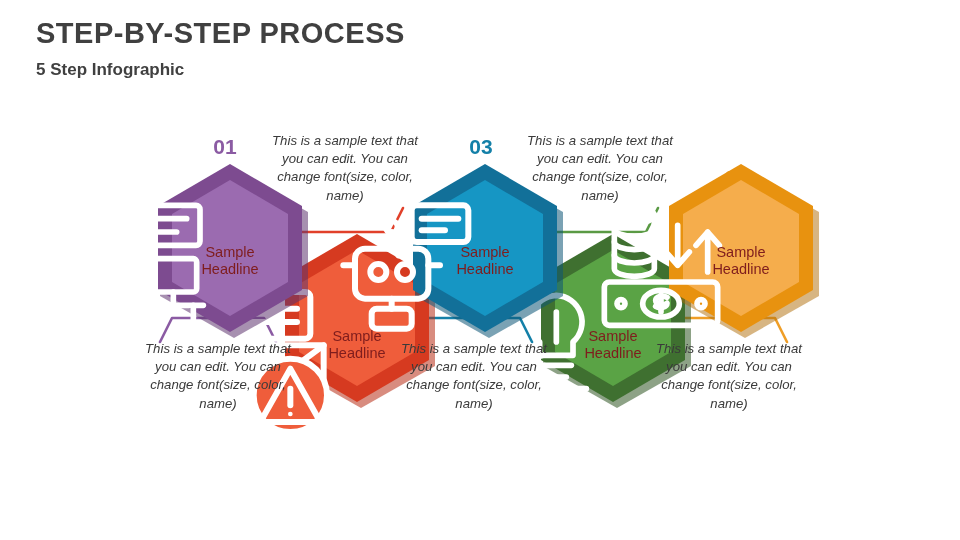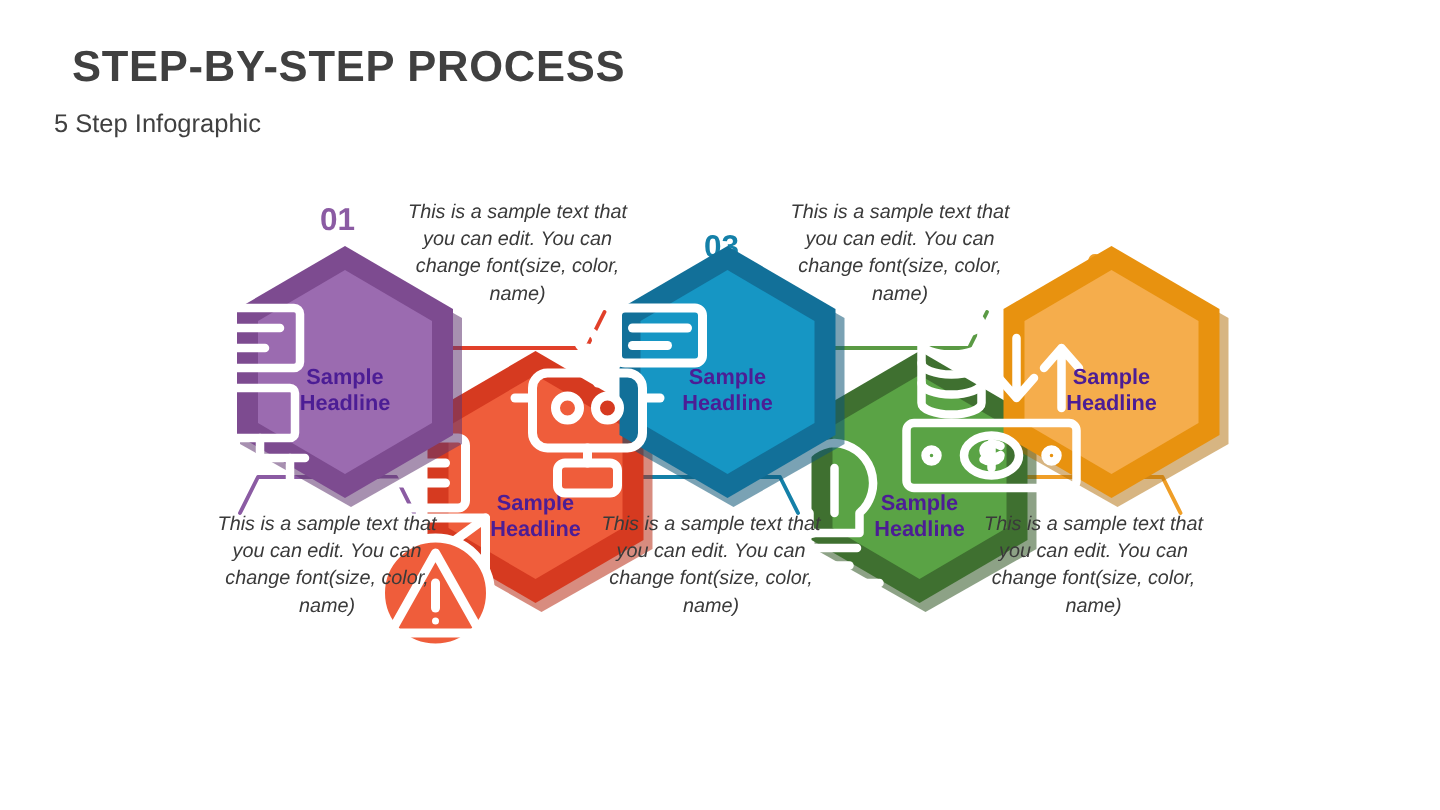--- a/index.html
+++ b/index.html
@@ -26,26 +26,26 @@
     position: absolute;
     left: 36px;
     top: 18px;
   }
   #title {
     font-size: 29px;
     font-weight: bold;
     color: #404040;
     letter-spacing: 0.5px;
     line-height: 1.1;
-    margin: 12px;
+    margin: 0;
     white-space: nowrap;
   }
   #subtitle {
     font-size: 17px;
-    font-weight: normal;
+    font-weight: bold;
     color: #404040;
     margin: 11px 0 0 0;
     line-height: 1.1;
     white-space: nowrap;
   }
 
   
   #stage {
     position: absolute;
     left: 0;
@@ -66,22 +66,22 @@
     width: 160px;
     height: 172px;
     overflow: visible;
   }
 
   .hexlabel {
     position: absolute;
     left: 0;
     width: 160px;
     text-align: center;
-    color: #4c1d95;
-    font-weight: bold;
+    color: #7f1d1d;
+    font-weight: normal;
     font-size: 14.5px;
     line-height: 1.15;
     pointer-events: none;
   }
   .hexicon {
     position: absolute;
     left: 50%;
     transform: translateX(-50%);
     width: 44px;
     height: 44px;
@@ -122,21 +122,21 @@
 
   <div id="header">
     <h1 id="title">STEP-BY-STEP PROCESS</h1>
     <div id="subtitle">5 Step Infographic</div>
   </div>
 
   <div id="stage">
 
     <div class="stepnum" style="left:190px; top:18px; color:#8b5ba3;">01</div>
     <div class="stepnum" style="left:317px; top:258px; color:#e1402a;">02</div>
-    <div class="stepnum" style="left:446px; top:36px; color:#1480a8;text-align:center;">03</div>
+    <div class="stepnum" style="left:446px; top:18px; color:#1480a8;text-align:center;">03</div>
     <div class="stepnum" style="left:573px; top:258px; color:#5a9a44;">04</div>
     <div class="stepnum" style="left:701px; top:18px; color:#ef9e27;margin-top:31px;">05</div>
 
     <svg class="connector" style="left:285px; top:88px;" width="120" height="34">
       <path d="M2,2 L14,26 L106,26 L118,2" fill="none" stroke="#e1402a" stroke-width="2.6" stroke-linecap="round" stroke-linejoin="round"></path>
     </svg>
 
     <svg class="connector" style="left:540px; top:88px;" width="120" height="34">
       <path d="M2,2 L14,26 L106,26 L118,2" fill="none" stroke="#5a9a44" stroke-width="2.6" stroke-linecap="round" stroke-linejoin="round"></path>
     </svg>

